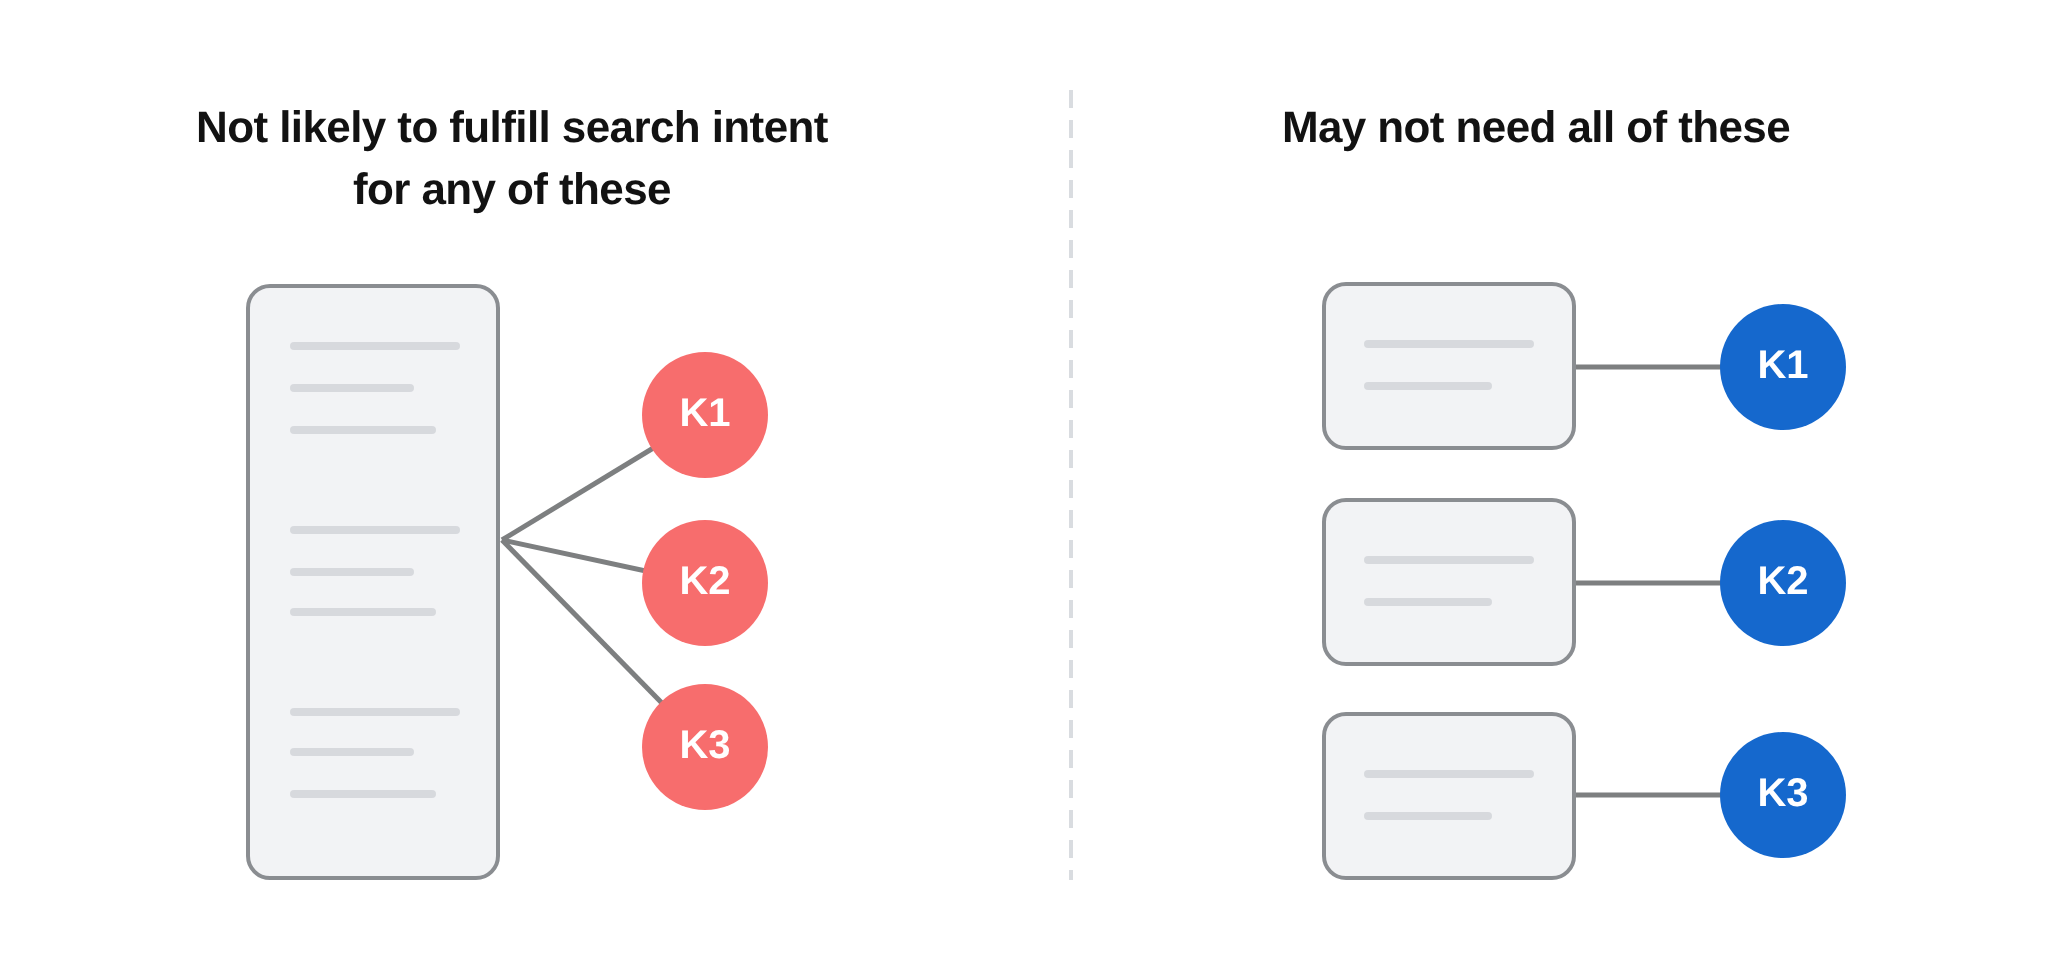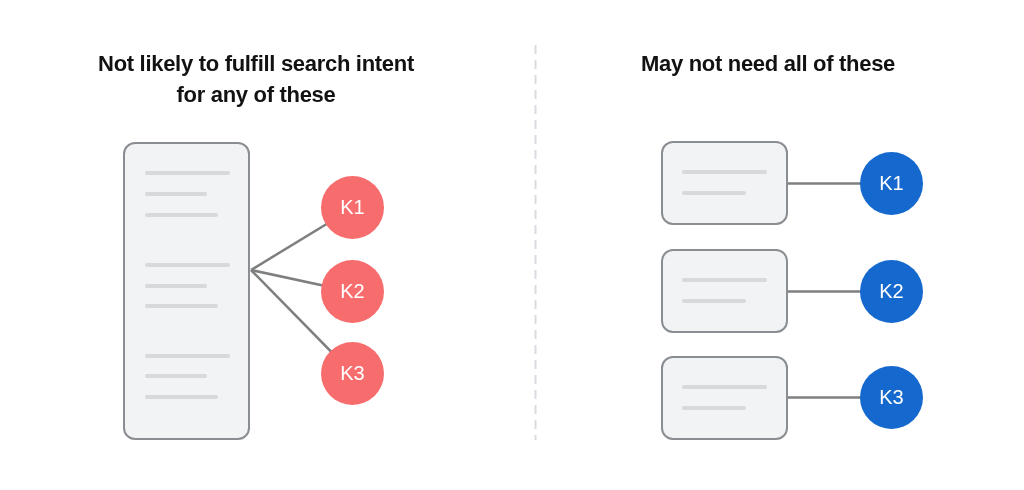--- a/index.html
+++ b/index.html
@@ -83,21 +83,21 @@
 
   .kw {
     position: absolute;
     width: 63px; height: 63px;
     border-radius: 50%;
     display: flex;
     align-items: center;
     justify-content: center;
     color: #ffffff;
     font-size: 20px;
-    font-weight: 400;
+    font-weight: 700;
     z-index: 3;
   }
   .kw.red  { background: #F76D6D; left: 321px; }
   .kw.blue { background: #1568CD; left: 860px; }
   .kw.red.row-0 { top: 176px; }
   .kw.red.row-1 { top: 260px; }
   .kw.red.row-2 { top: 342px; }
   .kw.blue.row-0 { top: 152px; }
   .kw.blue.row-1 { top: 260px; }
   .kw.blue.row-2 { top: 366px; }

